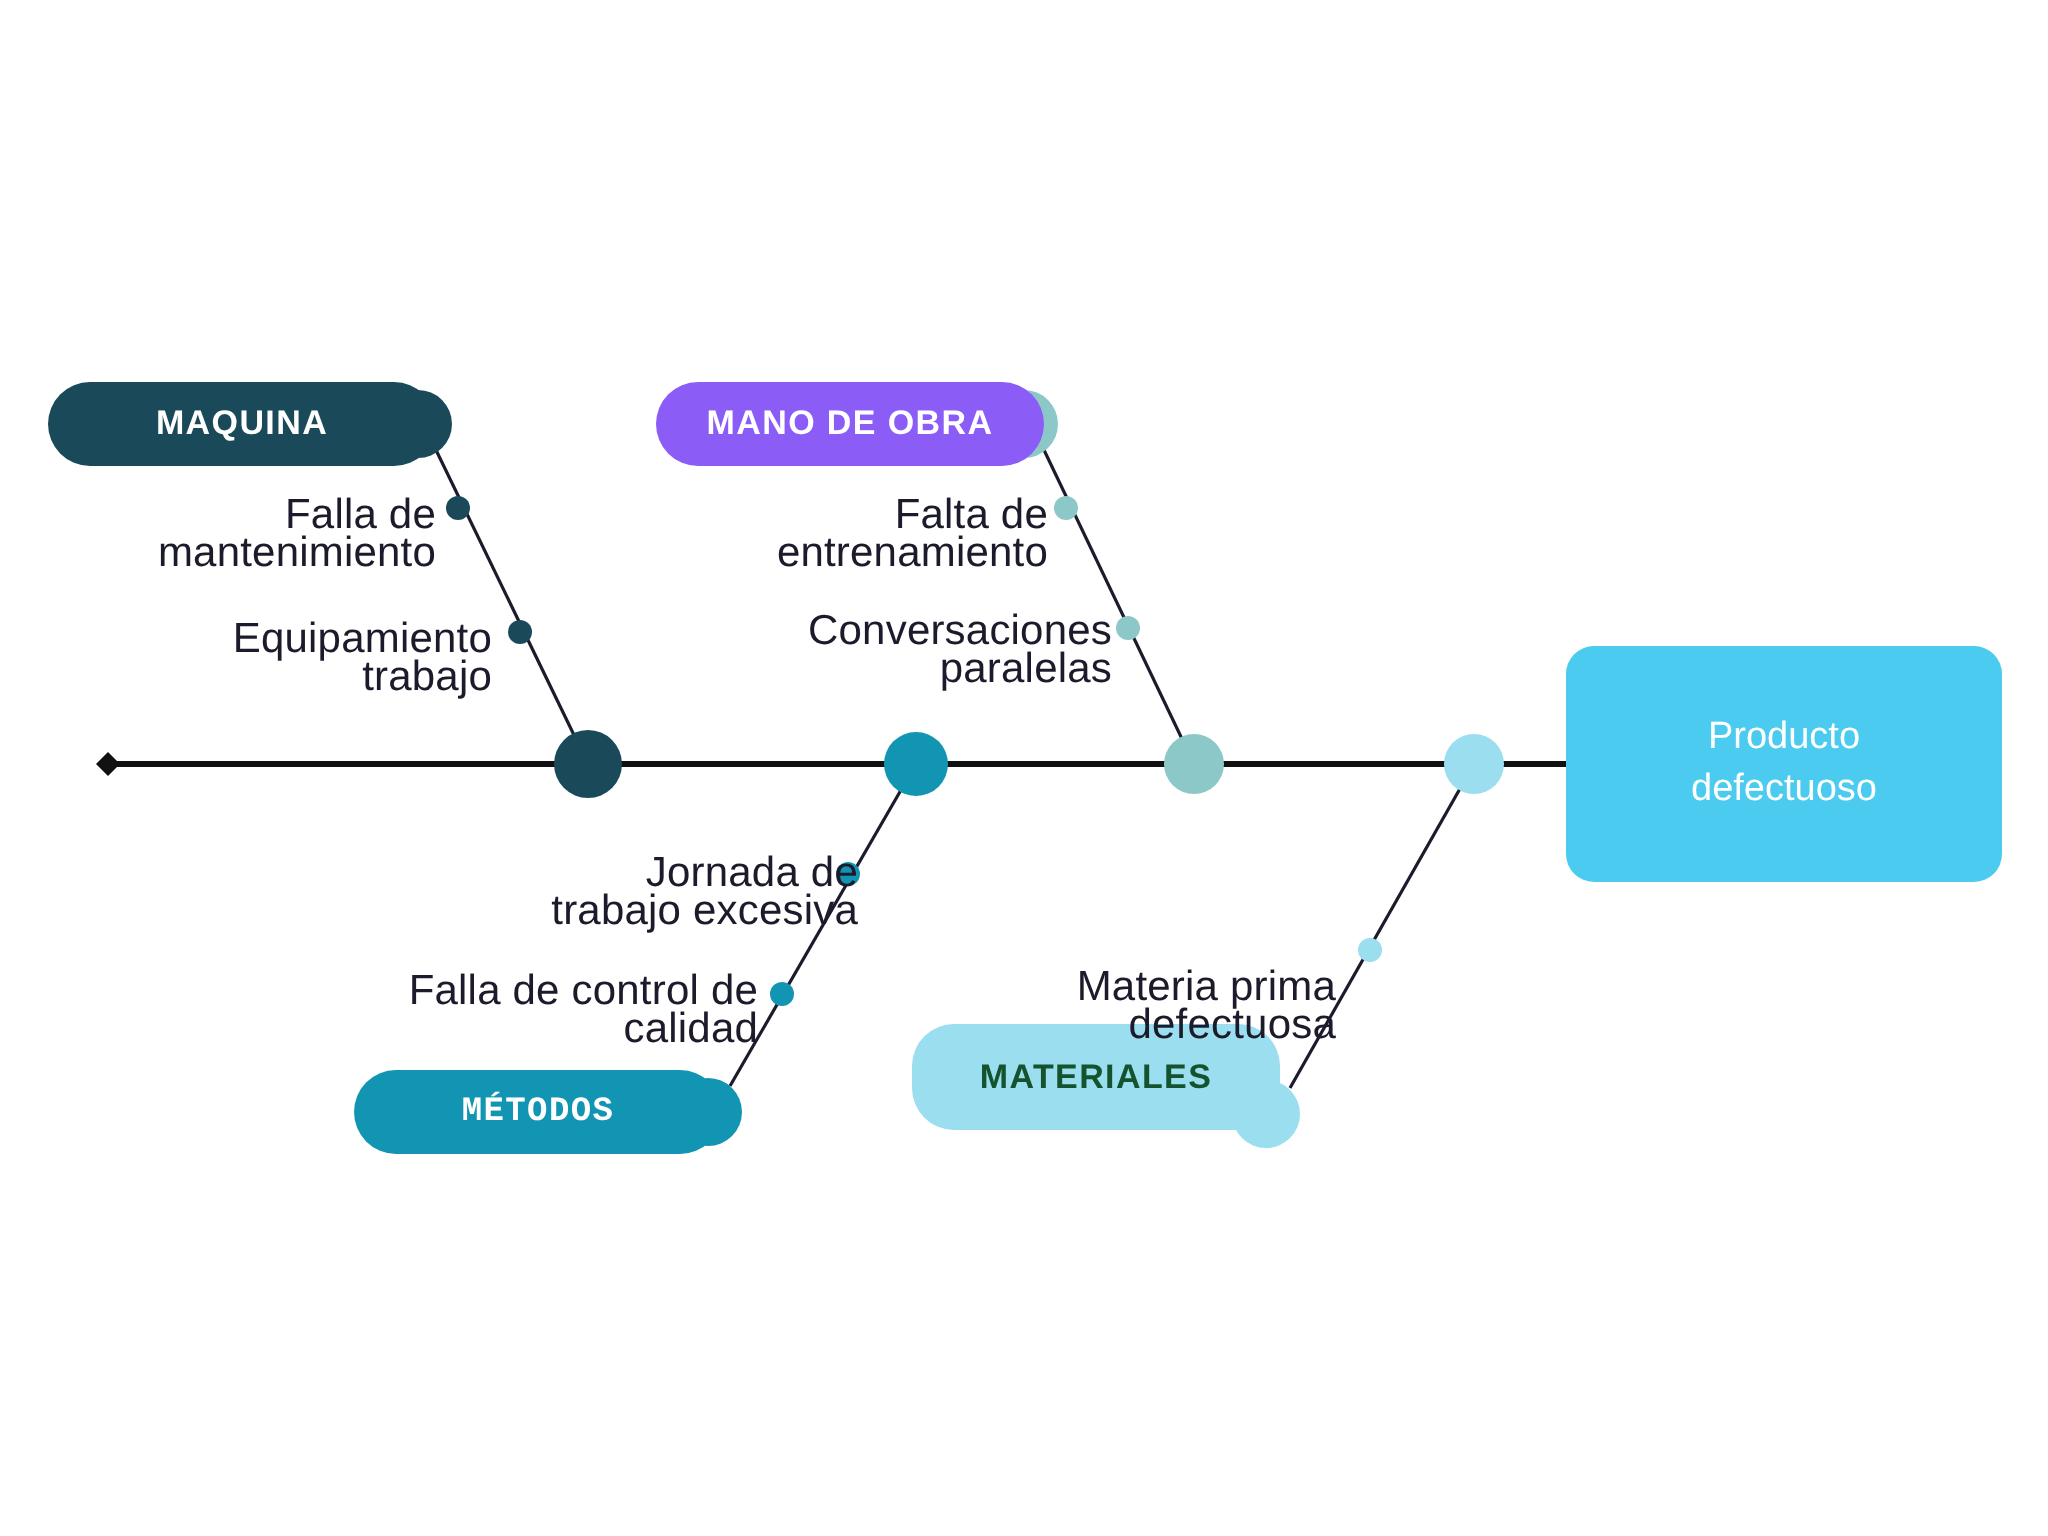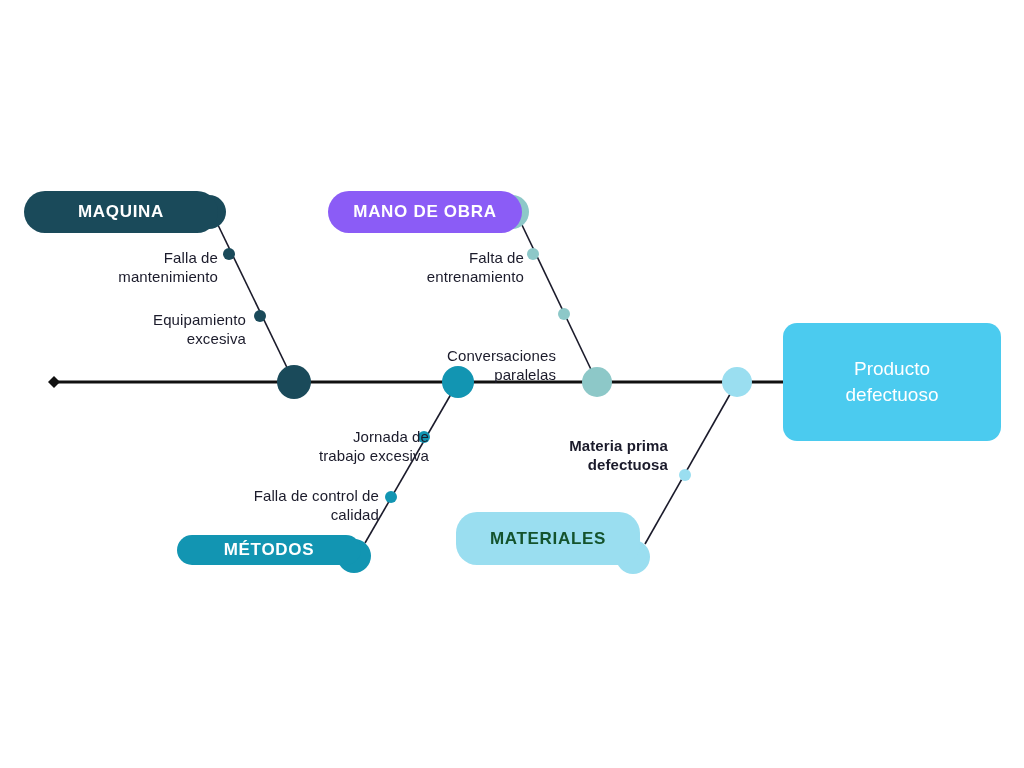--- a/index.html
+++ b/index.html
@@ -22,21 +22,21 @@
   svg.layer {
     position: absolute;
     left: 0;
     top: 0;
     width: 1024px;
     height: 768px;
   }
   .cause-text {
     position: absolute;
     font-family: "Liberation Sans", sans-serif;
-    font-size: 15px;
+    font-size: 21px;
     line-height: 19px;
     color: #1b1b2b;
     text-align: right;
     white-space: pre-line;
     letter-spacing: 0.1px;
   }
   .cat-label {
     position: absolute;
     display: flex;
     align-items: center;
@@ -100,38 +100,38 @@
         <circle cx="685" cy="475" r="6" fill="#9adef0"></circle>
       </g>
   </svg>
 
   <div id="labels-group">
       <div class="cat-tab" style="left: 192px; top: 195px; width: 34px; height: 34px; background: rgb(26, 74, 90);"></div>
       <div class="cat-label" style="left: 24px; top: 191px; width: 194px; height: 42px; background: rgb(26, 74, 90); color: rgb(255, 255, 255);">MAQUINA</div>
       <div class="cat-tab" style="left: 495px; top: 195px; width: 34px; height: 34px; background: rgb(141, 200, 200);"></div>
       <div class="cat-label" style="left: 328px; top: 191px; width: 194px; height: 42px; background: #8b5cf6; color: rgb(255, 255, 255);">MANO DE OBRA</div>
       <div class="cat-tab" style="left: 337px; top: 539px; width: 34px; height: 34px; background: rgb(18, 149, 178);"></div>
-      <div class="cat-label" style="left: 177px; top: 535px; width: 184px; height: 30px; background: rgb(18, 149, 178); color: rgb(255, 255, 255);">MÉTODOS</div>
+      <div class="cat-label" style="left: 177px; top: 535px; width: 184px; height: 42px; background: rgb(18, 149, 178); color: rgb(255, 255, 255); font-family: Liberation Mono, monospace;">MÉTODOS</div>
       <div class="cat-tab" style="left: 616px; top: 540px; width: 34px; height: 34px; background: rgb(154, 222, 240);"></div>
       <div class="cat-label" style="left: 456px; top: 512px; width: 184px; height: 53px; background: rgb(154, 222, 240); color: #14532d;">MATERIALES</div>
     </div>
 
   <div id="causes-group">
       <div class="cause-text" style="right: 806px; top: 248px;">Falla de
 mantenimiento</div>
       <div class="cause-text" style="right: 778px; top: 310px;">Equipamiento
-excesiva</div>
+trabajo</div>
       <div class="cause-text" style="right: 500px; top: 248px; margin-left: 23px;">Falta de
 entrenamiento</div>
-      <div class="cause-text" style="right: 468px; top: 306px; margin-top: 40px;">Conversaciones
+      <div class="cause-text" style="right: 468px; top: 306px;">Conversaciones
 paralelas</div>
       <div class="cause-text" style="right: 595px; top: 427px;">Jornada de
 trabajo excesiva</div>
       <div class="cause-text" style="right: 645px; top: 486px;">Falla de control de
 calidad</div>
-      <div class="cause-text" style="right: 356px; top: 436px; font-weight: bold;">Materia prima
+      <div class="cause-text" style="right: 356px; top: 484px;">Materia prima
 defectuosa</div>
     </div>
 
   <div class="head-box" id="head-box" style="left: 783px; top: 323px; width: 218px; height: 118px; background: rgb(75, 203, 239); color: rgb(255, 255, 255);">Producto
 defectuoso</div>
 
 </div>
 
 </body></html>

